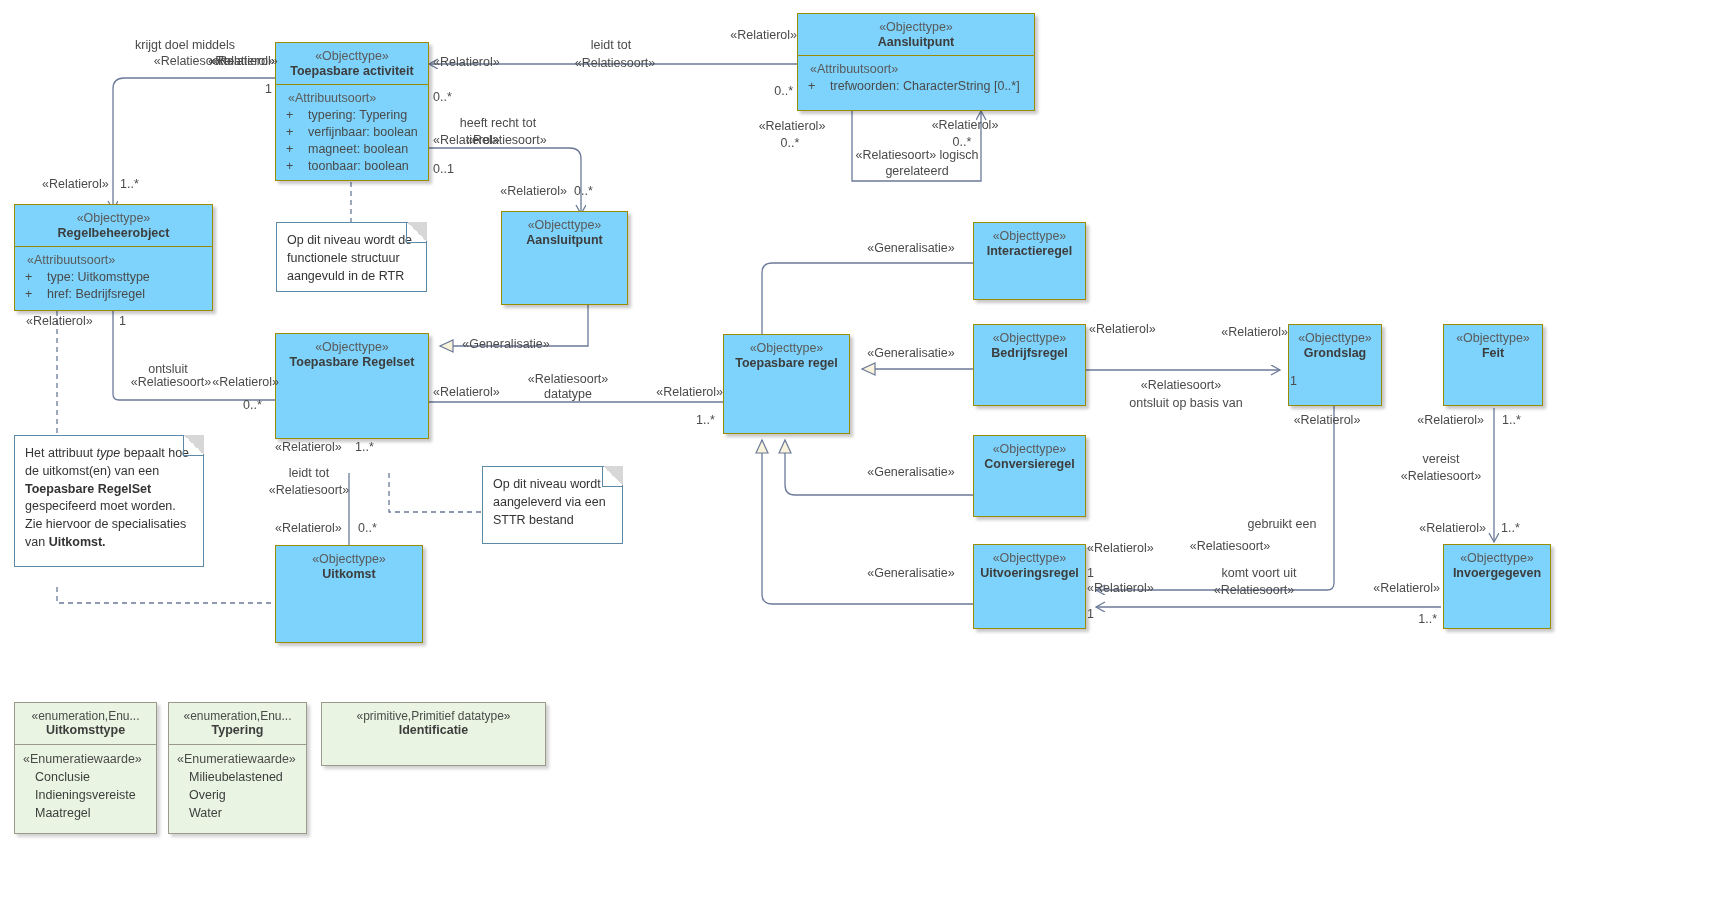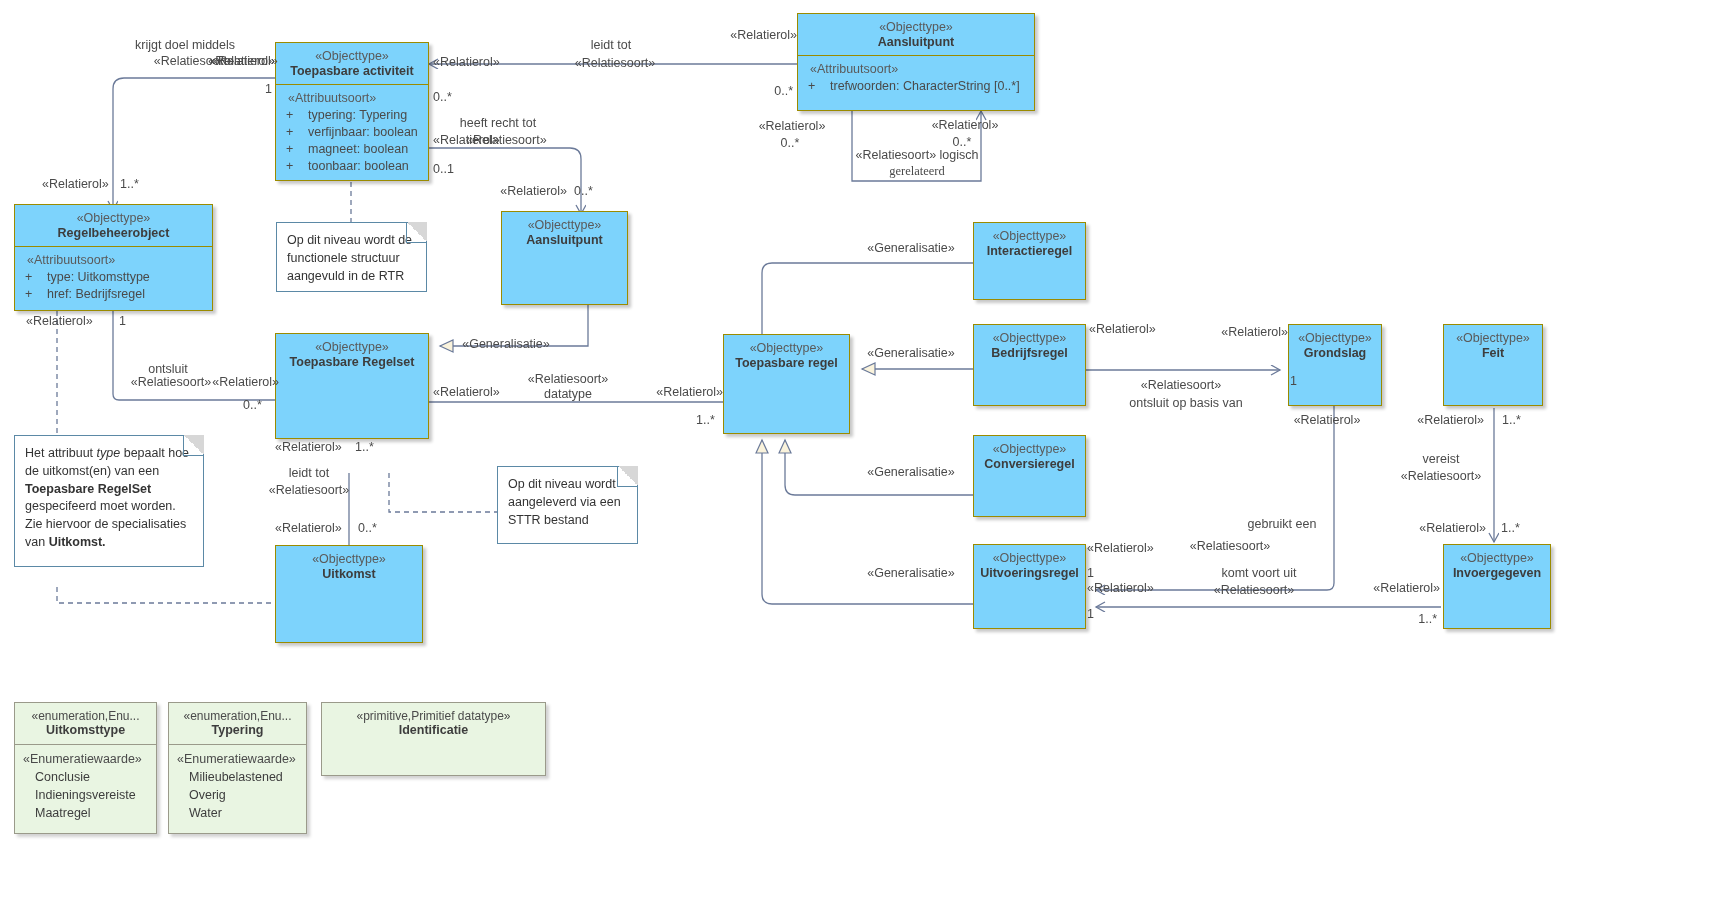--- a/index.html
+++ b/index.html
@@ -256,21 +256,21 @@
       <div class="stereo">«Objecttype»</div>
       <div class="cname">Invoergegeven</div>
     </div>
   </div>
 
   <div class="note" style="left:276px;top:222px;width:151px;height:70px;">
     <div class="fold"></div>
     <div>Op dit niveau wordt de functionele structuur aangevuld in de RTR</div>
   </div>
 
-  <div class="note" style="left:497px;top:466px;width:141px;height:78px;">
+  <div class="note" style="left:482px;top:466px;width:141px;height:78px;">
     <div class="fold"></div>
     <div>Op dit niveau wordt aangeleverd via een STTR bestand</div>
   </div>
 
   <div class="note" style="left:14px;top:435px;width:190px;height:132px;">
     <div class="fold"></div>
     <div>Het attribuut <i>type</i> bepaalt hoe de uitkomst(en) van een <b>Toepasbare RegelSet</b> gespecifeerd moet worden. Zie hiervoor de specialisaties van <b>Uitkomst.</b></div>
   </div>
 
   <div class="enumbox" style="left:14px;top:702px;width:143px;height:132px;">
@@ -294,21 +294,21 @@
     </div>
     <div class="sep"></div>
     <div class="compart">
       <div class="cs">«Enumeratiewaarde»</div>
       <div class="lit">Milieubelastened</div>
       <div class="lit">Overig</div>
       <div class="lit">Water</div>
     </div>
   </div>
 
-  <div class="enumbox" style="left:321px;top:702px;width:225px;height:74px;">
+  <div class="enumbox" style="left:321px;top:702px;width:225px;height:64px;">
     <div class="hdr">
       <div class="stereo">«primitive,Primitief datatype»</div>
       <div class="cname">Identificatie</div>
     </div>
   </div>
 
   <div class="lbl c" style="left:185px;top:38px;">krijgt doel middels</div>
   <div class="lbl c" style="left:194px;top:54px;">«Relatiesoort»</div>
   <div class="lbl" style="left:211px;top:54px;">«Relatierol»</div>
   <div class="lbl r" style="left:275px;top:54px;">«Relatierol»</div>
@@ -328,21 +328,21 @@
   <div class="lbl" style="left:466px;top:133px;">«Relatiesoort»</div>
   <div class="lbl" style="left:433px;top:162px;">0..1</div>
   <div class="lbl r" style="left:567px;top:184px;">«Relatierol»</div>
   <div class="lbl" style="left:574px;top:184px;">0..*</div>
 
   <div class="lbl c" style="left:792px;top:119px;">«Relatierol»</div>
   <div class="lbl c" style="left:790px;top:136px;">0..*</div>
   <div class="lbl c" style="left:965px;top:118px;">«Relatierol»</div>
   <div class="lbl c" style="left:962px;top:135px;">0..*</div>
   <div class="lbl c" style="left:917px;top:148px;">«Relatiesoort» logisch</div>
-  <div class="lbl c" style="left:917px;top:164px;font-family:Liberation Serif, serif;">gerelateerd</div>
+  <div class="lbl c" style="left:917px;top:164px;">gerelateerd</div>
 
   <div class="lbl" style="left:26px;top:314px;">«Relatierol»</div>
   <div class="lbl" style="left:119px;top:314px;">1</div>
   <div class="lbl c" style="left:168px;top:362px;">ontsluit</div>
   <div class="lbl c" style="left:171px;top:375px;">«Relatiesoort»</div>
   <div class="lbl r" style="left:279px;top:375px;">«Relatierol»</div>
   <div class="lbl" style="left:243px;top:398px;">0..*</div>
 
   <div class="lbl" style="left:275px;top:440px;">«Relatierol»</div>
   <div class="lbl" style="left:355px;top:440px;">1..*</div>

